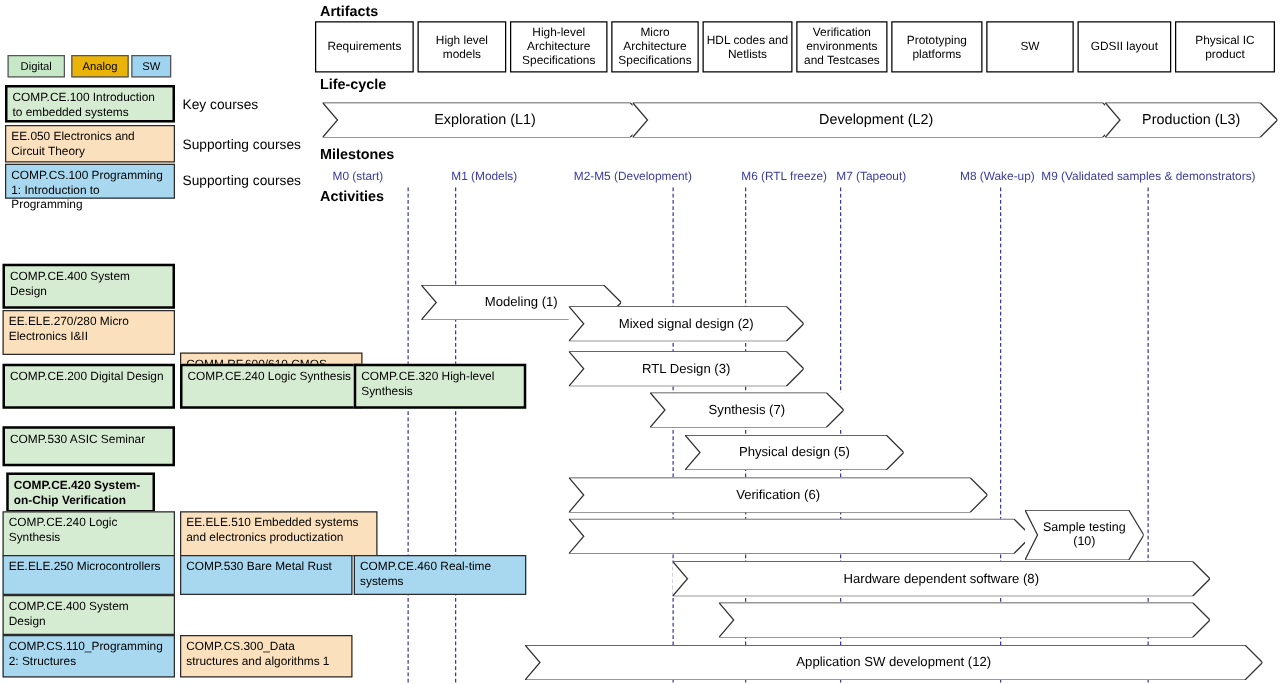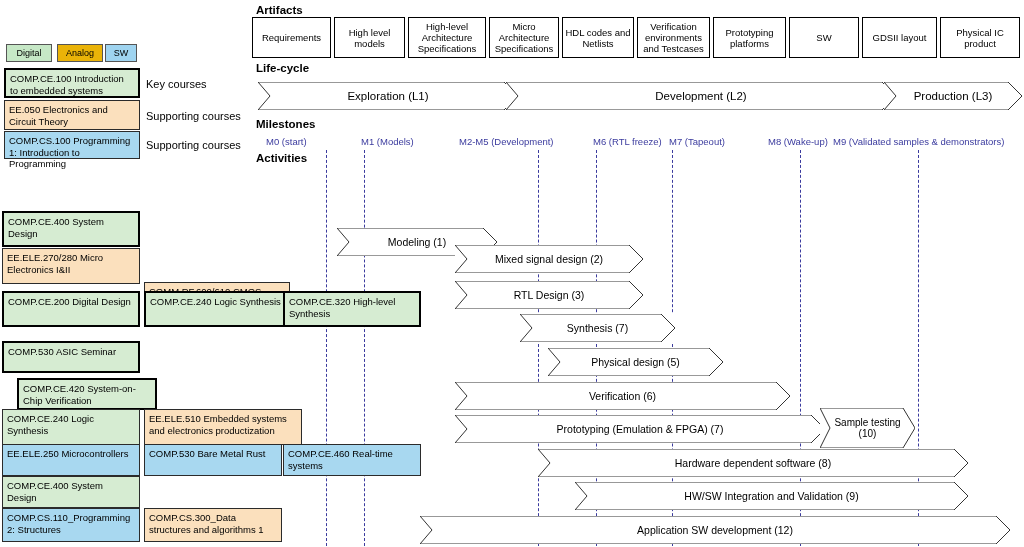--- a/index.html
+++ b/index.html
@@ -165,61 +165,59 @@
   <svg width="335" height="28" viewBox="0 0 335 28" preserveAspectRatio="none">
     <polygon points="0,0 321,0 335,14 321,28 0,28 12,14" fill="#ffffff" stroke="#333" stroke-width="1"></polygon>
   </svg>
   <span>Verification (6)</span>
 </div>
 
 <div class="chev" style="left:455px;top:415px;width:370px;height:28px;">
   <svg width="370" height="28" viewBox="0 0 370 28" preserveAspectRatio="none">
     <polygon points="0,0 356,0 370,14 356,28 0,28 12,14" fill="#ffffff" stroke="#333" stroke-width="1"></polygon>
   </svg>
-  <span>Prototyping (Emulation &amp; FPGA) (7)</span>
 </div>
 
 <div class="chev" style="left:820px;top:408px;width:95px;height:40px;font-size:10px;">
   <svg width="95" height="40" viewBox="0 0 95 40" preserveAspectRatio="none">
     <polygon points="0,0 83,0 95,20 83,40 0,40 10,20" fill="#ffffff" stroke="#333" stroke-width="1"></polygon>
   </svg>
   <span style="padding:0 10px;">Sample testing (10)</span>
 </div>
 
 <div class="chev" style="left:538px;top:449px;width:430px;height:28px;text-align:center;">
   <svg width="430" height="28" viewBox="0 0 430 28" preserveAspectRatio="none">
     <polygon points="0,0 416,0 430,14 416,28 0,28 12,14" fill="#ffffff" stroke="#333" stroke-width="1"></polygon>
   </svg>
   <span>Hardware dependent software (8)</span>
 </div>
 
 <div class="chev" style="left:575px;top:482px;width:393px;height:28px;">
   <svg width="393" height="28" viewBox="0 0 393 28" preserveAspectRatio="none">
     <polygon points="0,0 379,0 393,14 379,28 0,28 12,14" fill="#ffffff" stroke="#333" stroke-width="1"></polygon>
   </svg>
-  <span>HW/SW Integration and Validation (9)</span>
 </div>
 
 <div class="chev" style="left:420px;top:516px;width:590px;height:28px;">
   <svg width="590" height="28" viewBox="0 0 590 28" preserveAspectRatio="none">
     <polygon points="0,0 576,0 590,14 576,28 0,28 12,14" fill="#ffffff" stroke="#333" stroke-width="1"></polygon>
   </svg>
   <span>Application SW development (12)</span>
 </div>
 
 <div class="course c-key c-green" style="left:2px;top:211px;width:138px;height:36px;">COMP.CE.400 System Design</div>
 <div class="course c-orange" style="left:2px;top:248px;width:138px;height:36px;">EE.ELE.270/280 Micro Electronics I&amp;II</div>
 <div class="course c-orange" style="left:144px;top:248px;width:146px;height:36px;margin-top:34px;">COMM.RF.600/610 CMOS Integrated Circuits I&amp;II</div>
 
 <div class="course c-key c-green" style="left:2px;top:291px;width:138px;height:36px;">COMP.CE.200 Digital Design</div>
 <div class="course c-key c-green" style="left:144px;top:291px;width:146px;height:36px;">COMP.CE.240 Logic Synthesis</div>
 <div class="course c-key c-green" style="left:283px;top:291px;width:138px;height:36px;">COMP.CE.320 High-level Synthesis</div>
 
 <div class="course c-key c-green" style="left:2px;top:341px;width:138px;height:32px;">COMP.530 ASIC Seminar</div>
-<div class="course c-key c-green" style="left:17px;top:378px;width:140px;height:32px;">COMP.CE.420 System-on-Chip Verification</div>
+<div class="course c-key c-green" style="left:5px;top:378px;width:119px;height:32px;font-weight:bold;">COMP.CE.420 System-on-Chip Verification</div>
 
 <div class="course c-green" style="left:2px;top:409px;width:138px;height:36px;">COMP.CE.240 Logic Synthesis</div>
 <div class="course c-orange" style="left:144px;top:409px;width:158px;height:36px;">EE.ELE.510 Embedded systems and electronics productization</div>
 
 <div class="course c-blue" style="left:2px;top:444px;width:138px;height:32px;">EE.ELE.250 Microcontrollers</div>
 <div class="course c-blue" style="left:144px;top:444px;width:138px;height:32px;">COMP.530 Bare Metal Rust</div>
 <div class="course c-blue" style="left:283px;top:444px;width:138px;height:32px;">COMP.CE.460 Real-time systems</div>
 
 <div class="course c-green" style="left:2px;top:476px;width:138px;height:32px;">COMP.CE.400 System Design</div>
 

